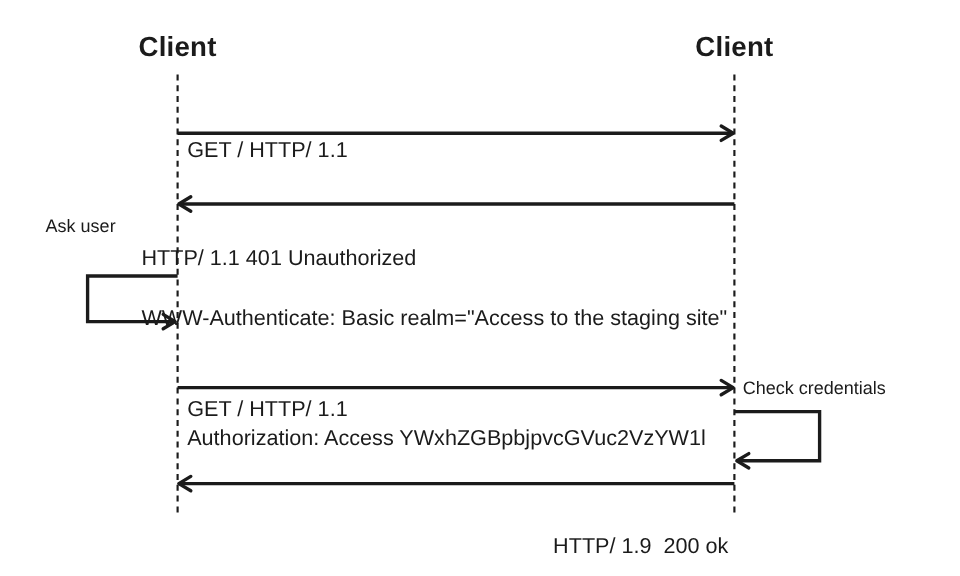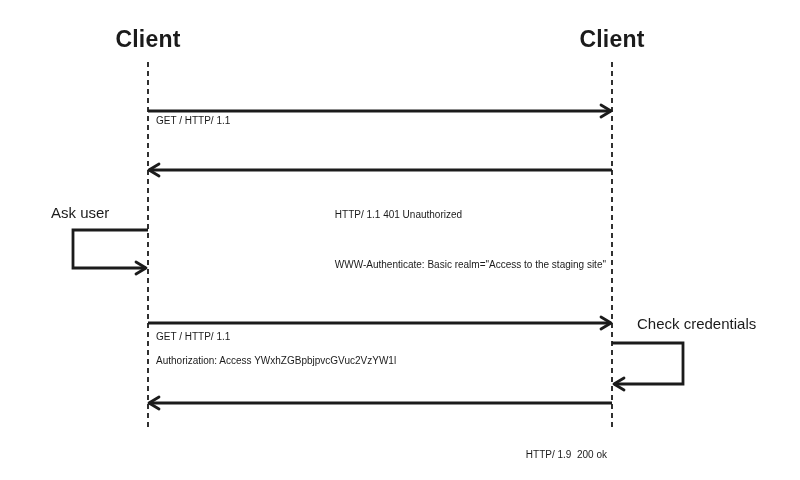--- a/index.html
+++ b/index.html
@@ -13,21 +13,21 @@
     color: #1b1b1b;
   }
   .layer { position: absolute; left: 0; top: 0; width: 800px; height: 480px; }
   .lbl { position: absolute; white-space: pre; color: #1b1b1b; }
   .actor-title {
     font-size: 23px;
     font-weight: bold;
     transform: translateX(-50%);
     letter-spacing: 0.2px;
   }
-  .msg  { font-size: 10px; }
+  .msg  { font-size: 18px; }
   .note { font-size: 15px; }
   .alignr { text-align: left; }
   .resp1 { line-height: 16.5px; }
   .resp2 { line-height: 18px; }
 </style>
 </head>
 <body>
 
 <div class="canvas">
 
@@ -53,26 +53,26 @@
   <div class="lbl actor-title" style="left:148px; top:26px;">Client</div>
   <div class="lbl actor-title" style="left:612px; top:26px;">Client</div>
 
   <div class="lbl msg" style="left:156px; top:115px;">GET / HTTP/ 1.1</div>
 
   <div class="lbl msg alignr resp1" style="right:194px; top:174px;">
     <div>HTTP/ 1.1 401 Unauthorized</div>
     <div>WWW-Authenticate: Basic realm="Access to the staging site"</div>
   </div>
 
-  <div class="lbl note" style="left:38px; top:204px;margin-left:13px;">Ask user</div>
+  <div class="lbl note" style="left:38px; top:180px;">Ask user</div>
 
   <div class="lbl msg" style="left:156px; top:331px;">GET / HTTP/ 1.1</div>
   <div class="lbl msg" style="left:156px; top:355px;">Authorization: Access YWxhZGBpbjpvcGVuc2VzYW1l</div>
 
-  <div class="lbl note" style="left:637px; top:315px;">Check credentials</div>
+  <div class="lbl note" style="left:619px; top:315px;">Check credentials</div>
 
   <div class="lbl msg alignr resp2" style="right:193px; top:410px;">
     <div>HTTP/ 1.9  200 ok</div>
     
     
   </div>
 
 </div>
 
 </body></html>

